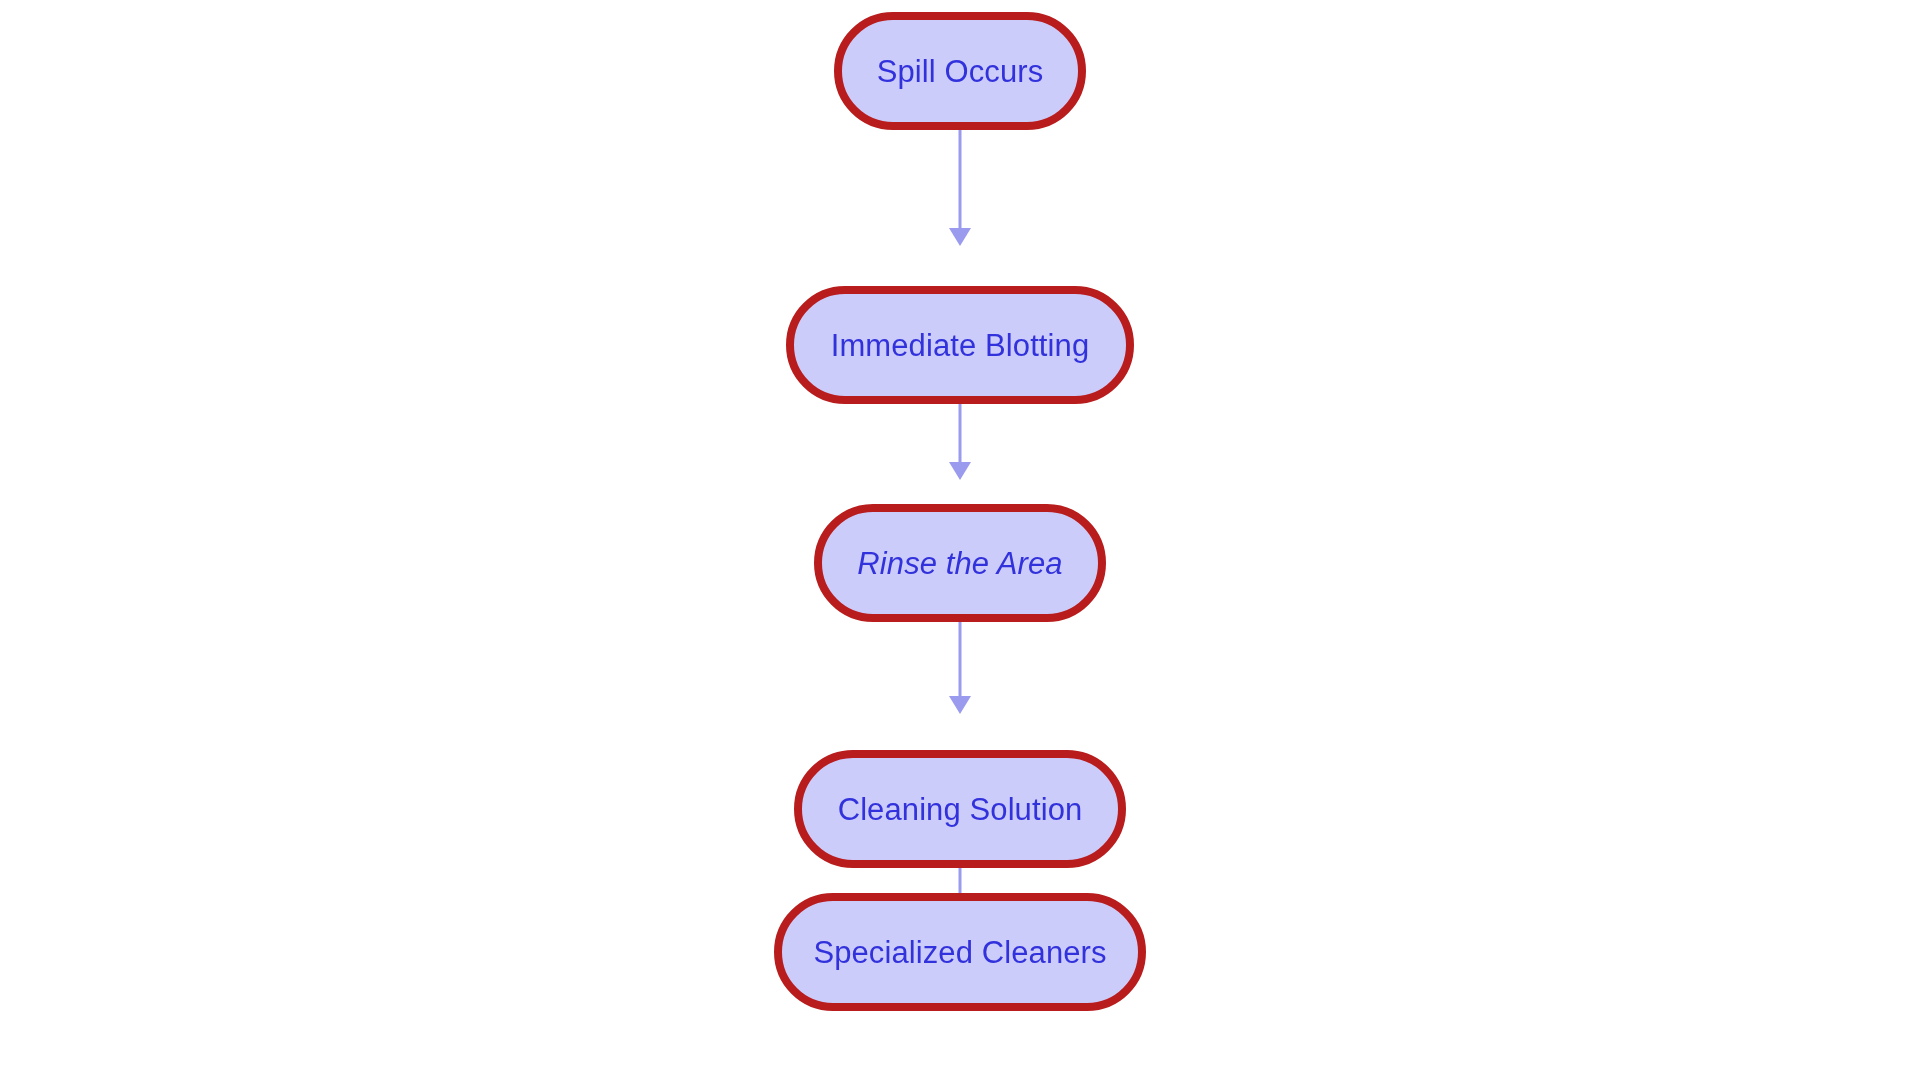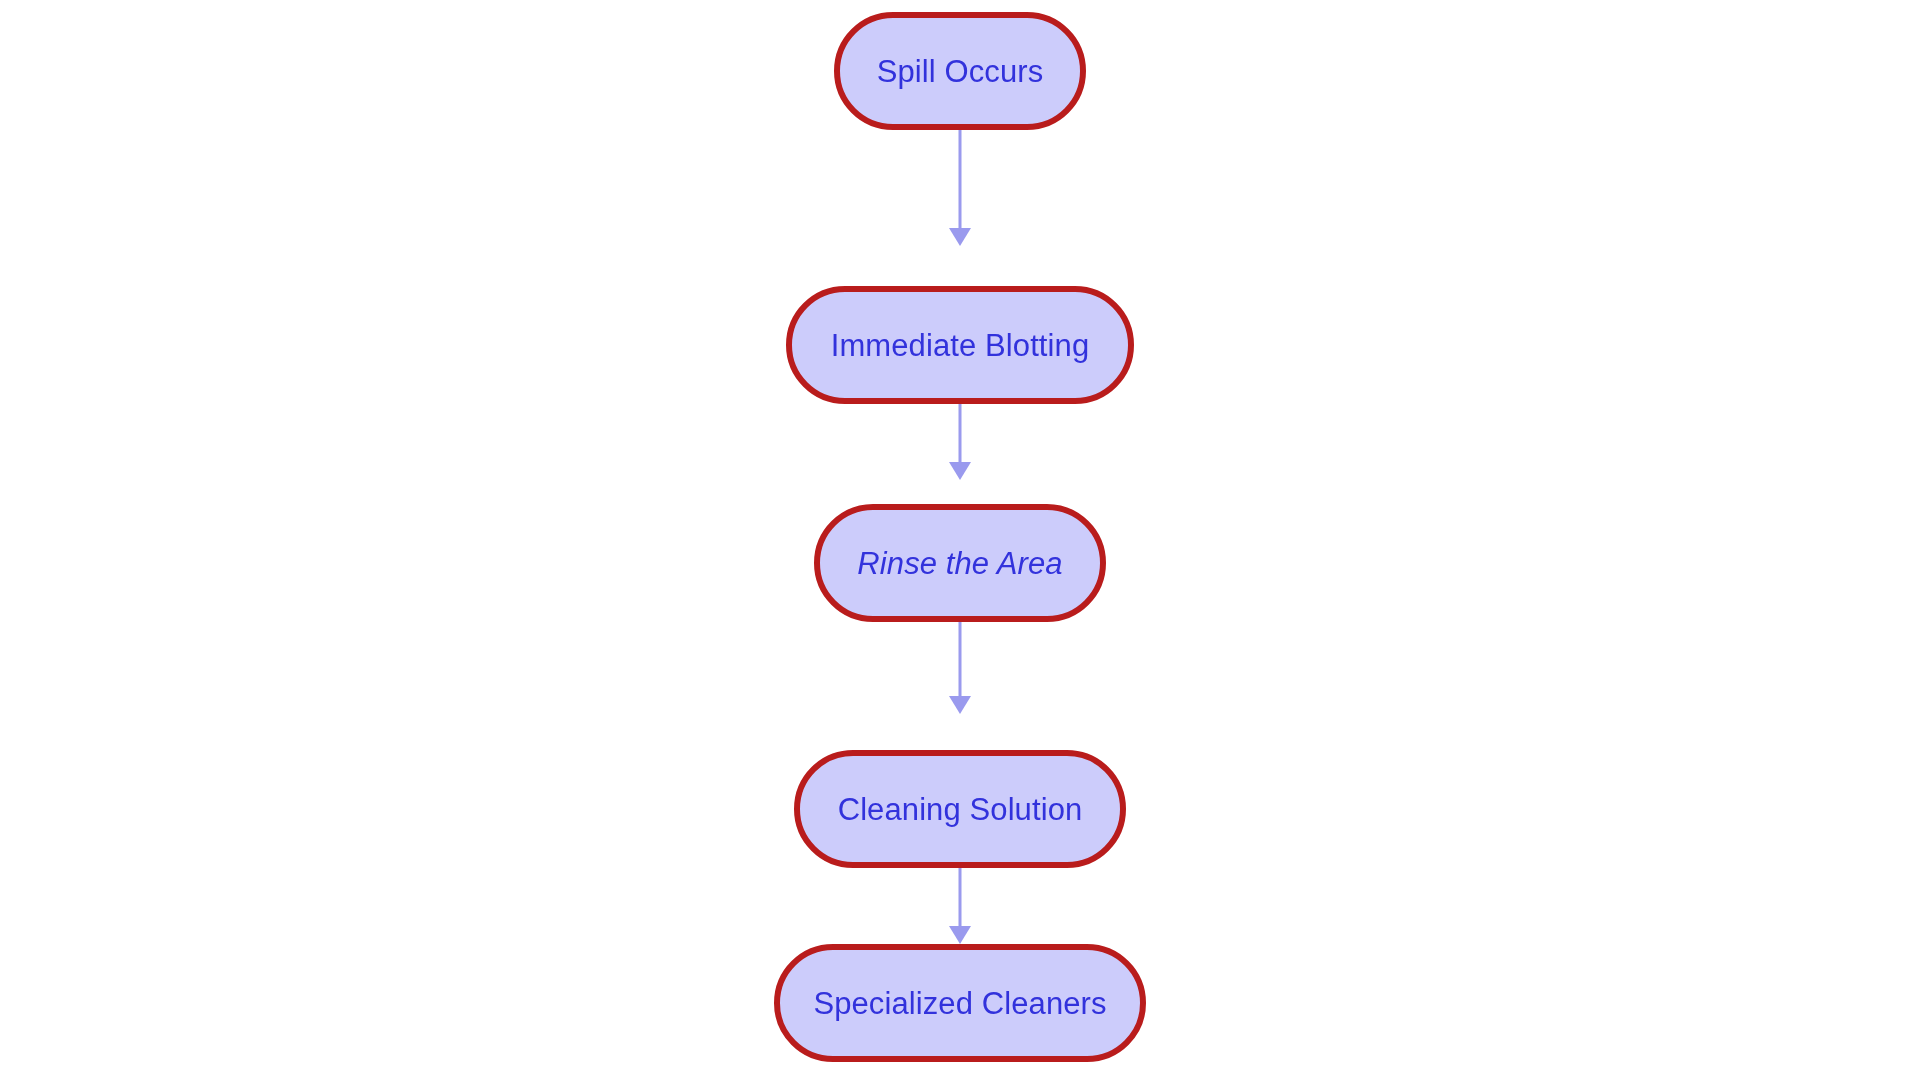--- a/index.html
+++ b/index.html
@@ -21,21 +21,21 @@
     height: 1083px;
     background: #ffffff;
   }
 
   
   .node {
     position: absolute;
     box-sizing: border-box;
     height: 118px;
     background: #ccccfb;
-    border: 6px solid #b91c1c;
+    border: 8px solid #b91c1c;
     border-radius: 59px;
     display: flex;
     align-items: center;
     justify-content: center;
     transform: translateX(-50%);
     left: 960px;
     z-index: 2;
   }
   .node-label {
     font-size: 31px;
@@ -44,21 +44,21 @@
     letter-spacing: 0.1px;
     white-space: nowrap;
     font-weight: 400;
   }
 
   
   .node-1 { width: 252px; top: 12px;   }
   .node-2 { width: 348px; top: 246px; margin-top: 40px;  }
   .node-3 { width: 292px; top: 504px; font-style: italic;  }
   .node-4 { width: 332px; top: 750px;  }
-  .node-5 { width: 372px; top: 944px;  }
+  .node-5 { width: 372px; top: 893px;  }
 
   
   .connector {
     position: absolute;
     left: 960px;
     transform: translateX(-50%);
     width: 30px;
     z-index: 1;
   }
   .connector .stem {

